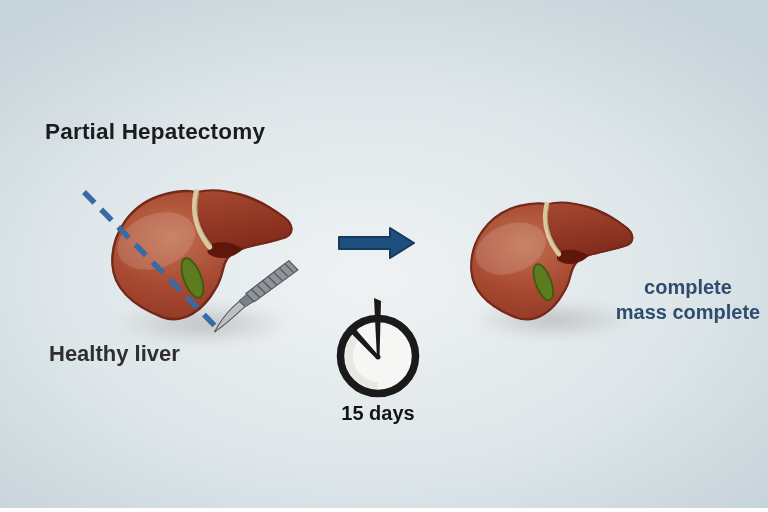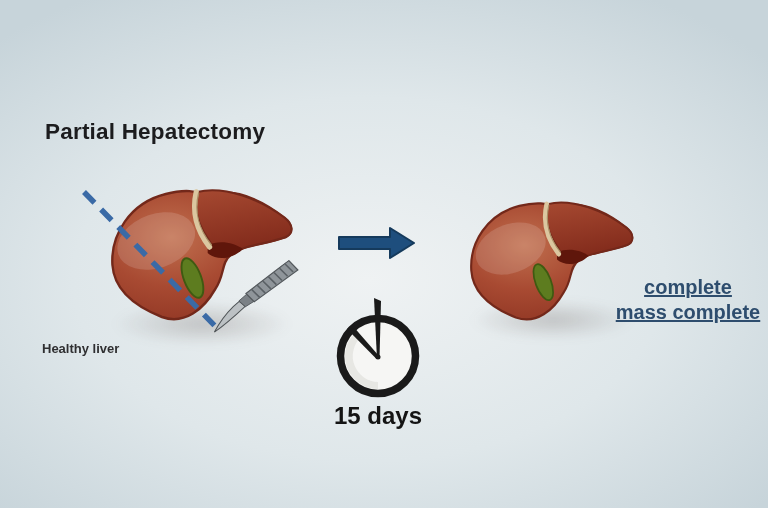--- a/index.html
+++ b/index.html
@@ -11,32 +11,31 @@
       #dfe7ea 55%,
       var(--background-edge,#c7d4da) 100%);
   }
   .title{
     position:absolute;margin:0;font-size:22.5px;font-weight:700;
     color:var(--title-text,#1c1c1e);letter-spacing:.2px;white-space:nowrap;
   }
   .title-left{left:45px;top:119px;}
   .title-right{left:427px;top:119px;}
   .caption{
-    position:absolute;left:42px;top:341px;font-size:13px;font-weight:700;
+    position:absolute;left:49px;top:341px;font-size:22px;font-weight:700;
     color:var(--caption-text,#2f2f31);white-space:nowrap;
   }
   .duration{
     position:absolute;left:330px;top:402px;width:96px;text-align:center;
-    font-size:24px;font-weight:700;color:var(--duration-text,#141414);
+    font-size:20px;font-weight:700;color:var(--duration-text,#141414);
   }
   .recovery{
     position:absolute;left:608px;top:275px;width:160px;text-align:center;
     font-size:20px;font-weight:700;color:var(--recovery-text,#2e4d6e);
     line-height:1.23;
-    text-decoration:underline;
   }
   .liver{position:absolute;z-index:1;}
   .liver-left{left:101px;top:183px;width:200px;height:150px;}
   .liver-right{left:461px;top:196px;width:180px;height:136px;}
   .liver-shadow{
     position:absolute;z-index:0;border-radius:50%;
     background:radial-gradient(ellipse at center, rgba(70,55,50,.22), rgba(70,55,50,0) 70%);
     filter:blur(5px);
   }
   .shadow-left{left:112px;top:302px;width:180px;height:44px;}

